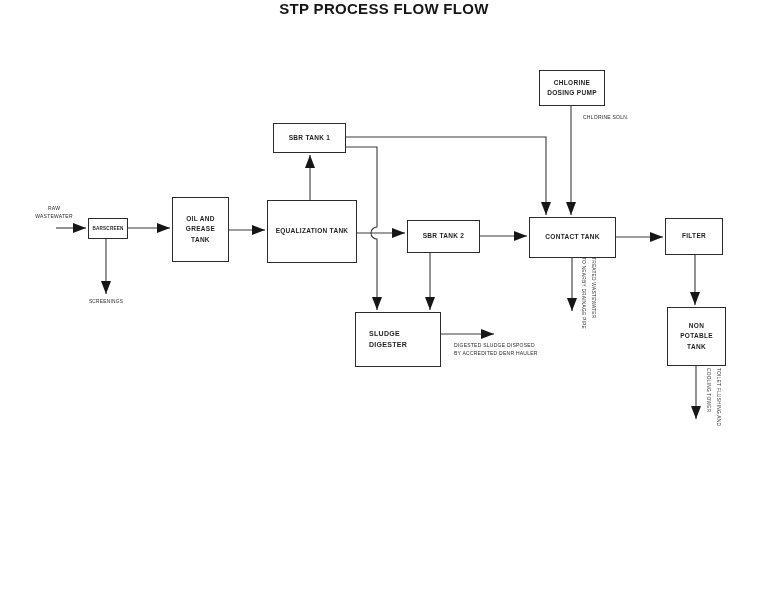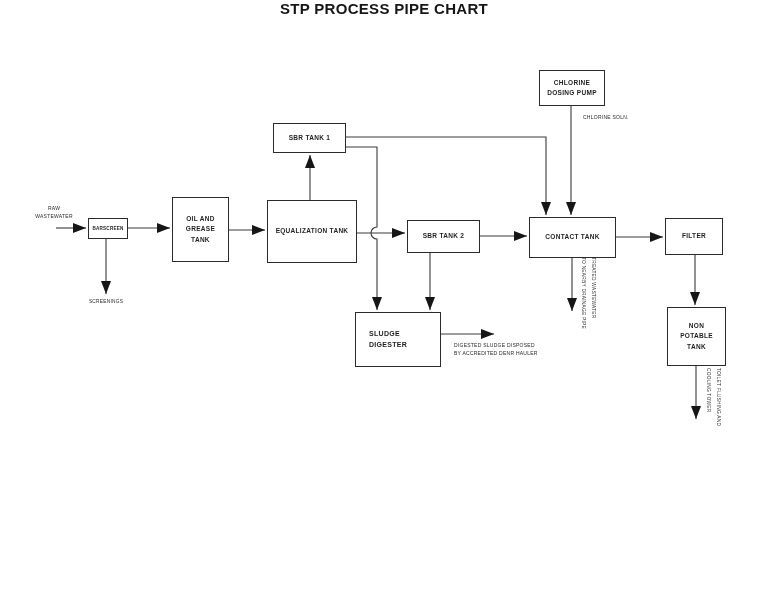--- a/index.html
+++ b/index.html
@@ -118,15 +118,15 @@
 
   <div class="lbl" style="left:454px;top:341px;">DIGESTED SLUDGE DISPOSED
 BY ACCREDITED DENR HAULER</div>
 
   <div class="vlbl" style="left:578px;top:257px;height:85px;">TREATED WASTEWATER
 TO NEARBY DRAINAGE PIPE</div>
 
   <div class="vlbl" style="left:703px;top:368px;height:85px;">TOILET FLUSHING AND
 COOLING TOWER</div>
 
-  <div class="title">STP PROCESS PIPE CHART</div>
+  <div class="title">STP PROCESS FLOW FLOW</div>
 
 </div>
 
 </body></html>

